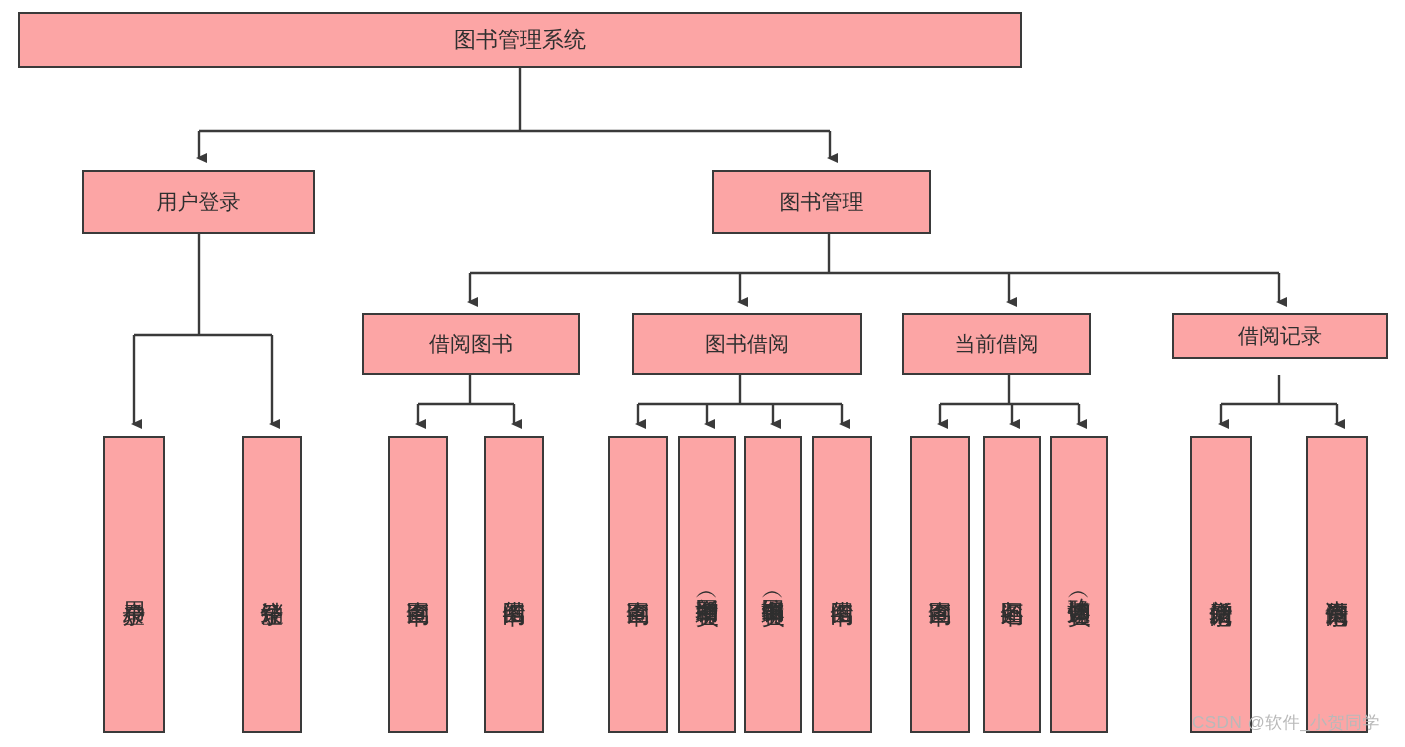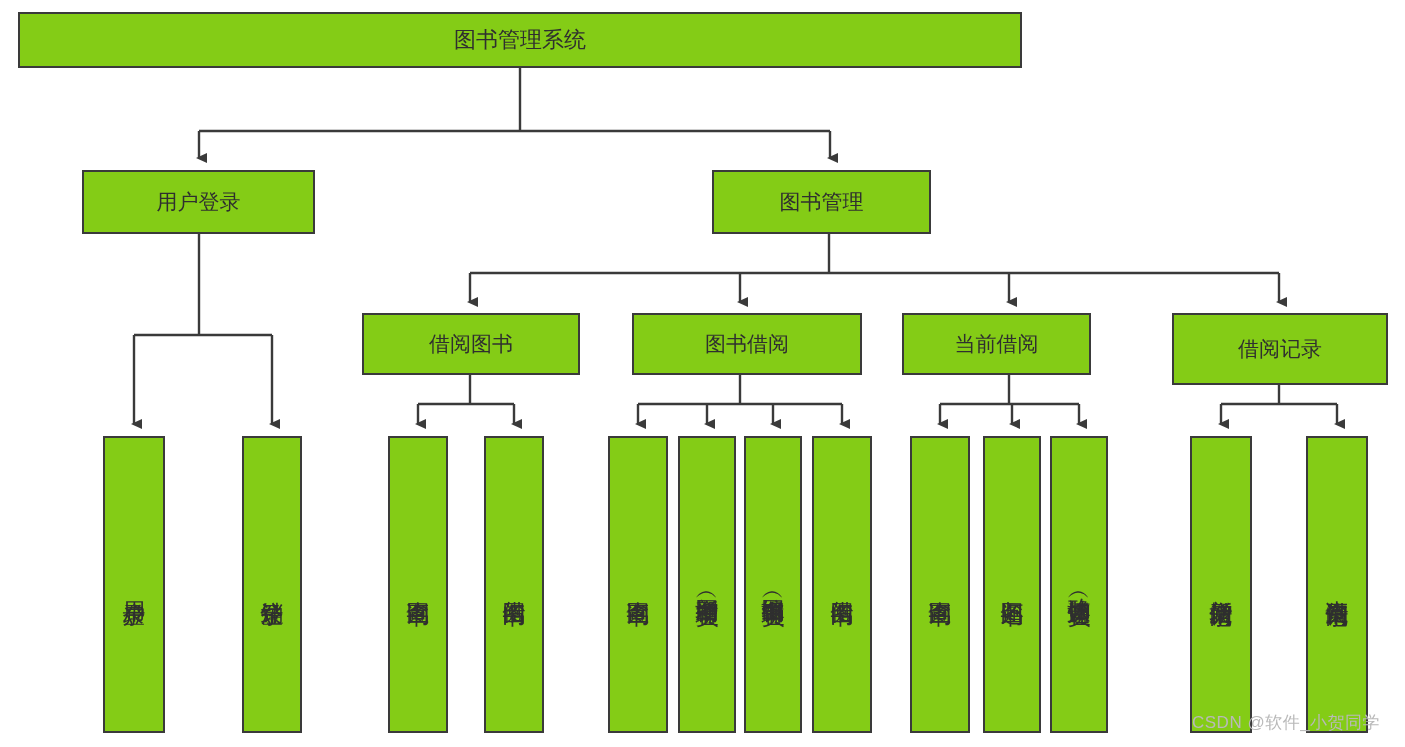--- a/index.html
+++ b/index.html
@@ -7,21 +7,21 @@
     width:1405px;height:747px;
     font-family:"Liberation Sans","DejaVu Sans",sans-serif;
     overflow:hidden;
   }
   #stage{position:relative;width:1405px;height:747px;background:#fff;}
   svg#wires{position:absolute;left:0;top:0;width:1405px;height:747px;}
 
   .node{
     position:absolute;
     box-sizing:border-box;
-    background:#84cc16;
+    background:#fca5a5;
     border:2px solid #3a3a3a;
     display:flex;
     align-items:center;
     justify-content:center;
   }
   .node .lbl{
     color:#2f2f2f;
     line-height:1.12;
     white-space:nowrap;
     text-align:center;
@@ -118,21 +118,21 @@
 
   <div class="node h" style="left: 362px; top: 313px; width: 218px; height: 62px;">
     <span class="lbl">借阅图书</span>
   </div>
   <div class="node h" style="left: 632px; top: 313px; width: 230px; height: 62px;">
     <span class="lbl">图书借阅</span>
   </div>
   <div class="node h" style="left: 902px; top: 313px; width: 189px; height: 62px;">
     <span class="lbl">当前借阅</span>
   </div>
-  <div class="node h" style="left: 1172px; top: 313px; width: 216px; height: 72px;">
+  <div class="node h" style="left: 1172px; top: 313px; width: 216px; height: 46px;">
     <span class="lbl">借阅记录</span>
   </div>
 
   <div class="node v" style="left: 103px; top: 436px; width: 62px; height: 297px;">
     <span class="lbl">用户登录</span>
   </div>
   <div class="node v" style="left: 242px; top: 436px; width: 60px; height: 297px;">
     <span class="lbl">注销登录</span>
   </div>
   <div class="node v" style="left: 388px; top: 436px; width: 60px; height: 297px;">

